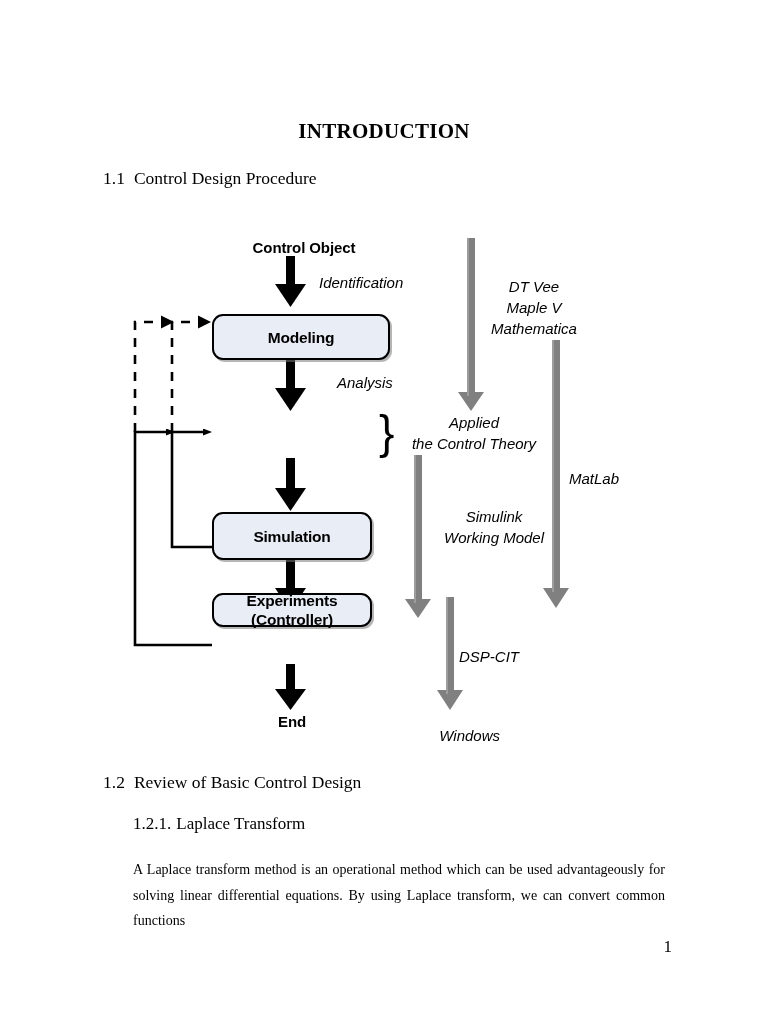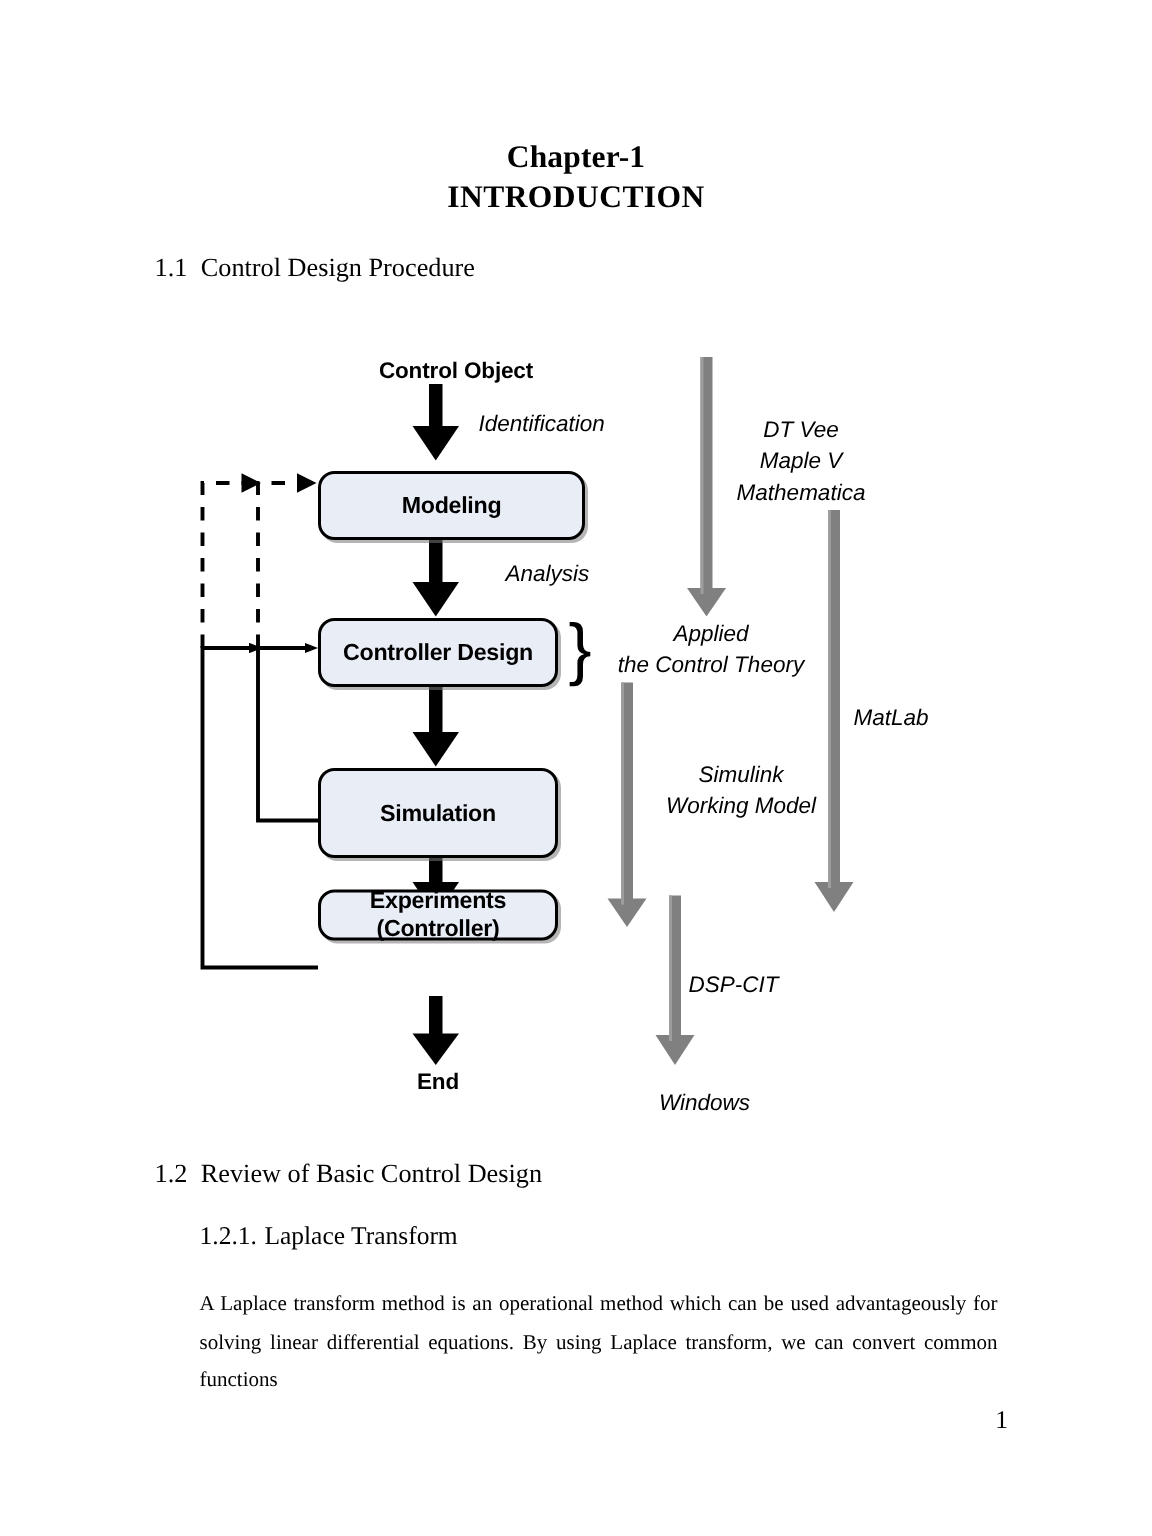--- a/index.html
+++ b/index.html
@@ -122,21 +122,20 @@
     line-height: 46px;
     font-weight: 500;
     color: #000;
   }
 </style>
 </head>
 <body>
 
 <div class="page">
 
-  <div class="chapter-title">Chapter-1</div>
   <div class="doc-title">INTRODUCTION</div>
 
   <div class="section-heading sec-11">
     <span class="sec-num">1.1</span><span class="sec-gap"></span><span>Control Design Procedure</span>
   </div>
 
   <div class="diagram">
 
     <svg width="768" height="1024" viewBox="0 0 768 1024">
       <defs>
@@ -212,25 +211,22 @@
         <rect x="446" y="597" width="8" height="97" fill="#808080"></rect>
         <path d="M437,690 L463,690 L450,710 Z" fill="#808080"></path>
         <rect x="446" y="597" width="2" height="97" fill="#9d9d9d"></rect>
       </g>
     </svg>
 
     <div class="flow-box" style="left:212px; top:314px; width:178px; height:46px;">
       <span>Modeling</span>
     </div>
 
-    <div class="flow-box" style="left:212px; top:412px; width:160px; height:46px;">
-      <span>Controller Design</span>
-    </div>
-
-    <div class="flow-box" style="left:212px; top:512px; width:160px; height:60px;">
+
+    <div class="flow-box" style="left:212px; top:512px; width:160px; height:48px;">
       <span>Simulation</span>
     </div>
 
     <div class="flow-box" style="left:212px; top:593px; width:160px; height:34px; flex-direction:column;">
       <span>Experiments</span>
       <span>(Controller)</span>
     </div>
 
     <div class="dlabel bold center" style="left:204px; top:237px; width:200px;">Control Object</div>
 

